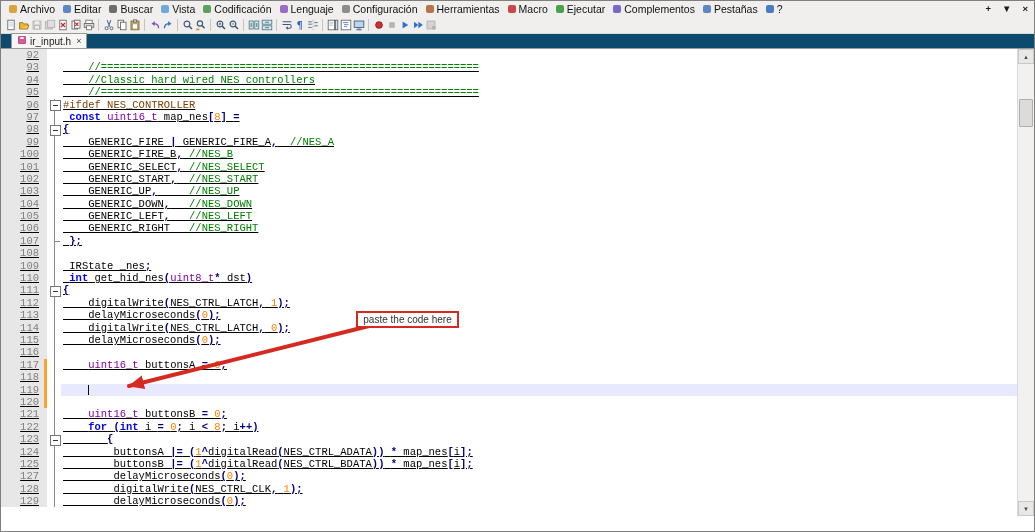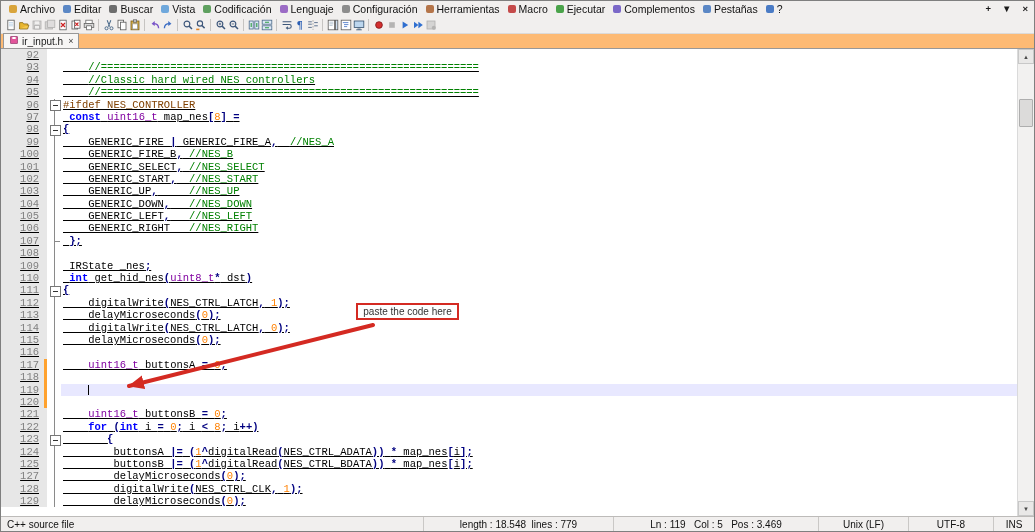--- a/index.html
+++ b/index.html
@@ -13,21 +13,21 @@
   .menu-item{display:inline-flex;align-items:center;gap:3px;padding:0 4px;height:15px;cursor:default;}
   .menu-ic{width:8px;height:8px;border-radius:2px;display:inline-block;flex:none;}
   .win-controls{position:absolute;right:6px;top:0;height:15px;display:flex;align-items:center;gap:11px;font-size:9.5px;color:#1a1a1a;font-weight:bold;}
   .wc{cursor:default;}
 
   .toolbar{height:18px;background:#f1efee;border-bottom:1px solid #dcdad8;display:flex;align-items:center;padding:0 3px;}
   .tb-btn{width:13px;height:16px;display:inline-flex;align-items:center;justify-content:center;border-radius:2px;flex:none;}
   .tb-dis{opacity:.38;filter:grayscale(1);}
   .tb-sep{width:1px;height:12px;background:#c6c4c2;margin:0 3px;flex:none;}
 
-  .tabbar{height:15px;background:#fdba74;display:flex;align-items:flex-end;padding-left:2px;border-bottom:1px solid #989898;}
+  .tabbar{height:15px;background:#0c4a6e;display:flex;align-items:flex-end;padding-left:10px;border-bottom:1px solid #989898;}
   .tab{display:inline-flex;align-items:center;gap:3px;font-size:10px;padding:0 5px;height:15px;border:1px solid #989898;border-bottom:none;background:#cfccc9;color:#222;}
   .tab.active{background:#f7f6f5;}
   .tab-x{font-size:9px;color:#444;margin-left:2px;line-height:1;}
 
   .editor{position:relative;height:467px;overflow:hidden;background:#fff;display:flex;}
   .rows{flex:1;overflow:hidden;background:#fff;text-decoration:underline;}
   .row{display:flex;height:12.4px;line-height:12.4px;font-family:"Liberation Mono","DejaVu Sans Mono",monospace;font-size:10.5px;}
   .num{width:46px;background:#e7e7e7;color:#808080;text-align:right;padding-right:8px;position:relative;flex:none;}
   .num.chg::after{content:"";position:absolute;right:0;top:0;bottom:0;width:3px;background:var(--changed_marker);}
   .fold{width:14px;flex:none;position:relative;background:#fff;}
@@ -49,21 +49,21 @@
   .vscroll{width:17px;flex:none;background:#f2f1f0;border-left:1px solid #dadada;position:relative;}
   .sb-btn{height:15px;display:flex;align-items:center;justify-content:center;font-size:6px;color:#4a4a4a;background:#e9e8e7;border:1px solid #c8c8c8;position:absolute;left:0;right:0;}
   .sb-btn.up{top:0;}
   .sb-btn.down{bottom:0;}
   .sb-thumb{position:absolute;left:1px;right:1px;top:50px;height:28px;background:#dcdbda;border:1px solid #aeaeae;border-radius:1px;}
 
   .overlay{position:absolute;inset:0;pointer-events:none;}
   .overlay svg{position:absolute;left:0;top:0;}
   .arrow-line{stroke:var(--annotation);stroke-width:4;stroke-linecap:round;}
   .arrow-head{fill:var(--annotation);}
-  .callout{position:absolute;left:355px;top:254px;width:103px;height:17px;border:2px solid var(--annotation);background:#fefefe;display:flex;align-items:center;justify-content:center;font-size:10px;color:#333;}
+  .callout{position:absolute;left:355px;top:262px;width:103px;height:17px;border:2px solid var(--annotation);background:#fefefe;display:flex;align-items:center;justify-content:center;font-size:10px;color:#333;}
 
   .statusbar{height:15px;background:#f1efee;border-top:1px solid #bdbbb9;display:flex;align-items:stretch;font-size:10px;color:#111;}
   .seg{border-right:1px solid #cac8c6;display:flex;align-items:center;justify-content:center;padding:0 6px;white-space:pre;flex:none;}
   .seg.grow{flex:1;justify-content:flex-start;}
   .seg.w1{width:190px;}
   .seg.w2{width:205px;}
   .seg.w3{width:90px;}
   .seg.w4{width:85px;}
   .seg.w5{width:40px;border-right:none;}
 </style>
@@ -537,21 +537,13 @@
           </marker>
         </defs>
         <line class="arrow-line" x1="372" y1="276" x2="128" y2="337" marker-end="url(#ah)"></line>
       </svg>
       <div class="callout">
         <span>paste the code here</span>
       </div>
     </div>
   </div>
 
-  <div class="statusbar">
-    <div class="seg grow">C++ source file</div>
-    <div class="seg w1">length : 18.548  lines : 779</div>
-    <div class="seg w2">Ln : 119   Col : 5   Pos : 3.469</div>
-    <div class="seg w3">Unix (LF)</div>
-    <div class="seg w4">UTF-8</div>
-    <div class="seg w5">INS</div>
-  </div>
 </div>
 
 </body></html>

